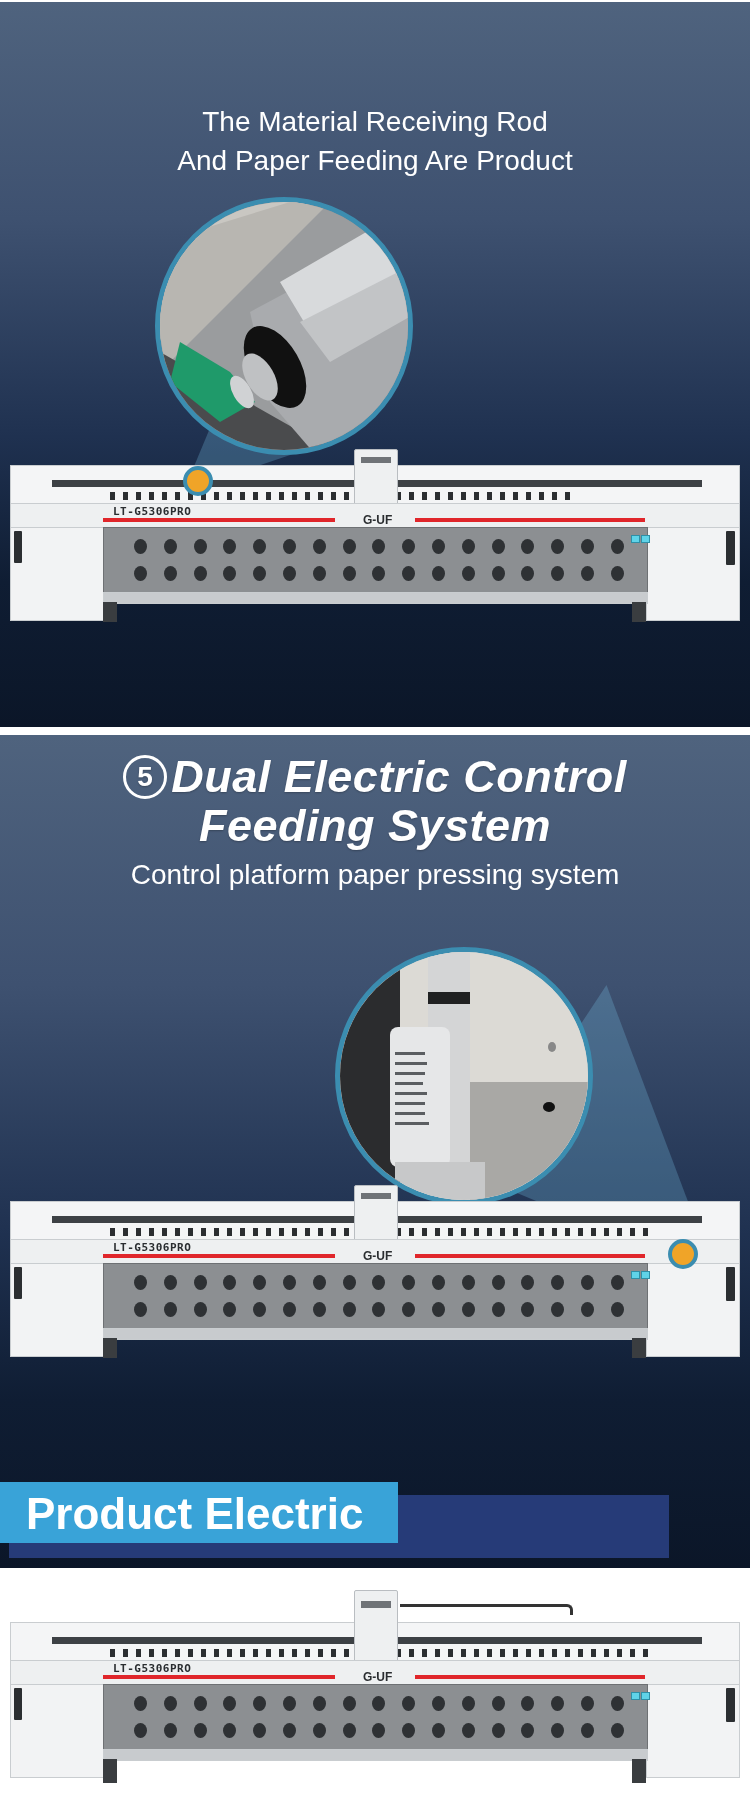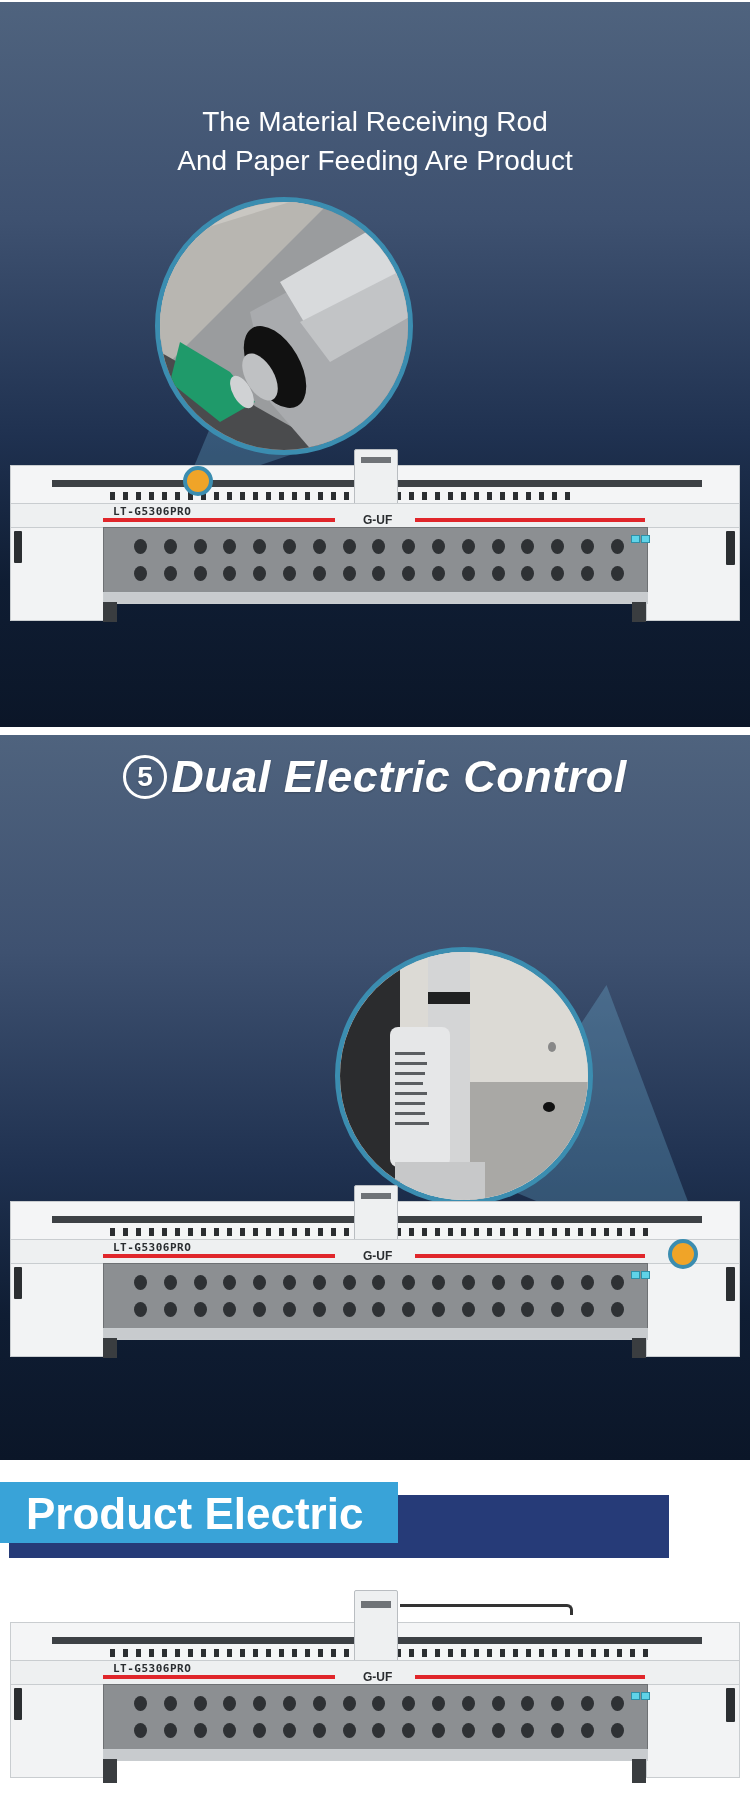--- a/index.html
+++ b/index.html
@@ -1,19 +1,19 @@
 <!DOCTYPE html>
 <html><head>
 <meta charset="utf-8">
 <style>
   html,body{margin:0;padding:0;background:#ffffff;}
   body{width:750px;height:1794px;position:relative;overflow:hidden;font-family:"Liberation Sans",sans-serif;}
   .section{position:absolute;left:0;width:750px;overflow:hidden;}
   .sec1{top:2px;height:725px;background:linear-gradient(180deg,#4f637e 0%,#3e5170 30%,#1f3150 60%,#0f1d33 80%,#0b1628 100%);}
-  .sec2{top:735px;height:725px;background:linear-gradient(180deg,#4f637e 0%,#3e5170 30%,#1f3150 60%,#0f1d33 80%,#0b1628 100%);}
+  .sec2{top:735px;height:833px;background:linear-gradient(180deg,#4f637e 0%,#3e5170 30%,#1f3150 60%,#0f1d33 80%,#0b1628 100%);}
   .title{position:absolute;left:0;width:750px;text-align:center;color:#ffffff;font-weight:bold;font-style:italic;font-size:45px;letter-spacing:0.5px;line-height:50px;text-shadow:0 1px 2px rgba(0,0,0,0.25);}
   .title .num{font-style:normal;display:inline-block;width:38px;height:38px;border:3px solid #fff;border-radius:50%;font-size:28px;line-height:38px;text-align:center;vertical-align:6px;margin-right:4px;font-weight:bold;}
   .sub{position:absolute;left:0;width:750px;text-align:center;color:#ffffff;font-size:28px;line-height:36px;}
   
   .mag{position:absolute;border-radius:50%;border:5px solid #3b8db0;overflow:hidden;box-sizing:border-box;}
   .beam{position:absolute;background:rgba(120,190,225,0.28);}
   .dot{position:absolute;width:22px;height:22px;border-radius:50%;background:#f0a428;border:4px solid #3b8db0;box-sizing:content-box;}
   
   .printer{position:absolute;}
   .p-frame{position:absolute;background:#eceeef;border:1px solid #c9cdd0;}
@@ -119,20 +119,22 @@
   </div>
   <div class="dot" style="left:183px;top:464px;"></div>
 </div>
 
 <div style="position:absolute;left:0;top:727px;width:750px;height:8px;background:#ffffff;"></div>
 
 <div class="section sec2">
   <div class="title" style="top:17px;">
     <span class="num">5</span><span>Dual Electric Control</span>
   </div>
+  <div class="title" style="top:66px;">Feeding System</div>
+  <div class="sub" style="top:122px;">Control platform paper pressing system</div>
 
   <div class="beam" style="left:480px;top:250px;width:230px;height:275px;clip-path:polygon(55% 0, 100% 100%, 86% 100%, 0 70%);"></div>
 
   <div class="mag" style="left:335px;top:212px;width:258px;height:258px;background:#d6d4cf;">
     <svg width="258" height="258" viewBox="0 0 258 258">
       <rect width="258" height="258" fill="#dcdad5"></rect>
       <rect x="0" y="0" width="60" height="258" fill="#2b2c2e"></rect>
       <rect x="130" y="130" width="128" height="128" fill="#a9a8a5"></rect>
       <rect x="88" y="0" width="42" height="220" fill="#d4d5d6"></rect>
       <rect x="88" y="40" width="42" height="12" fill="#202122"></rect>

